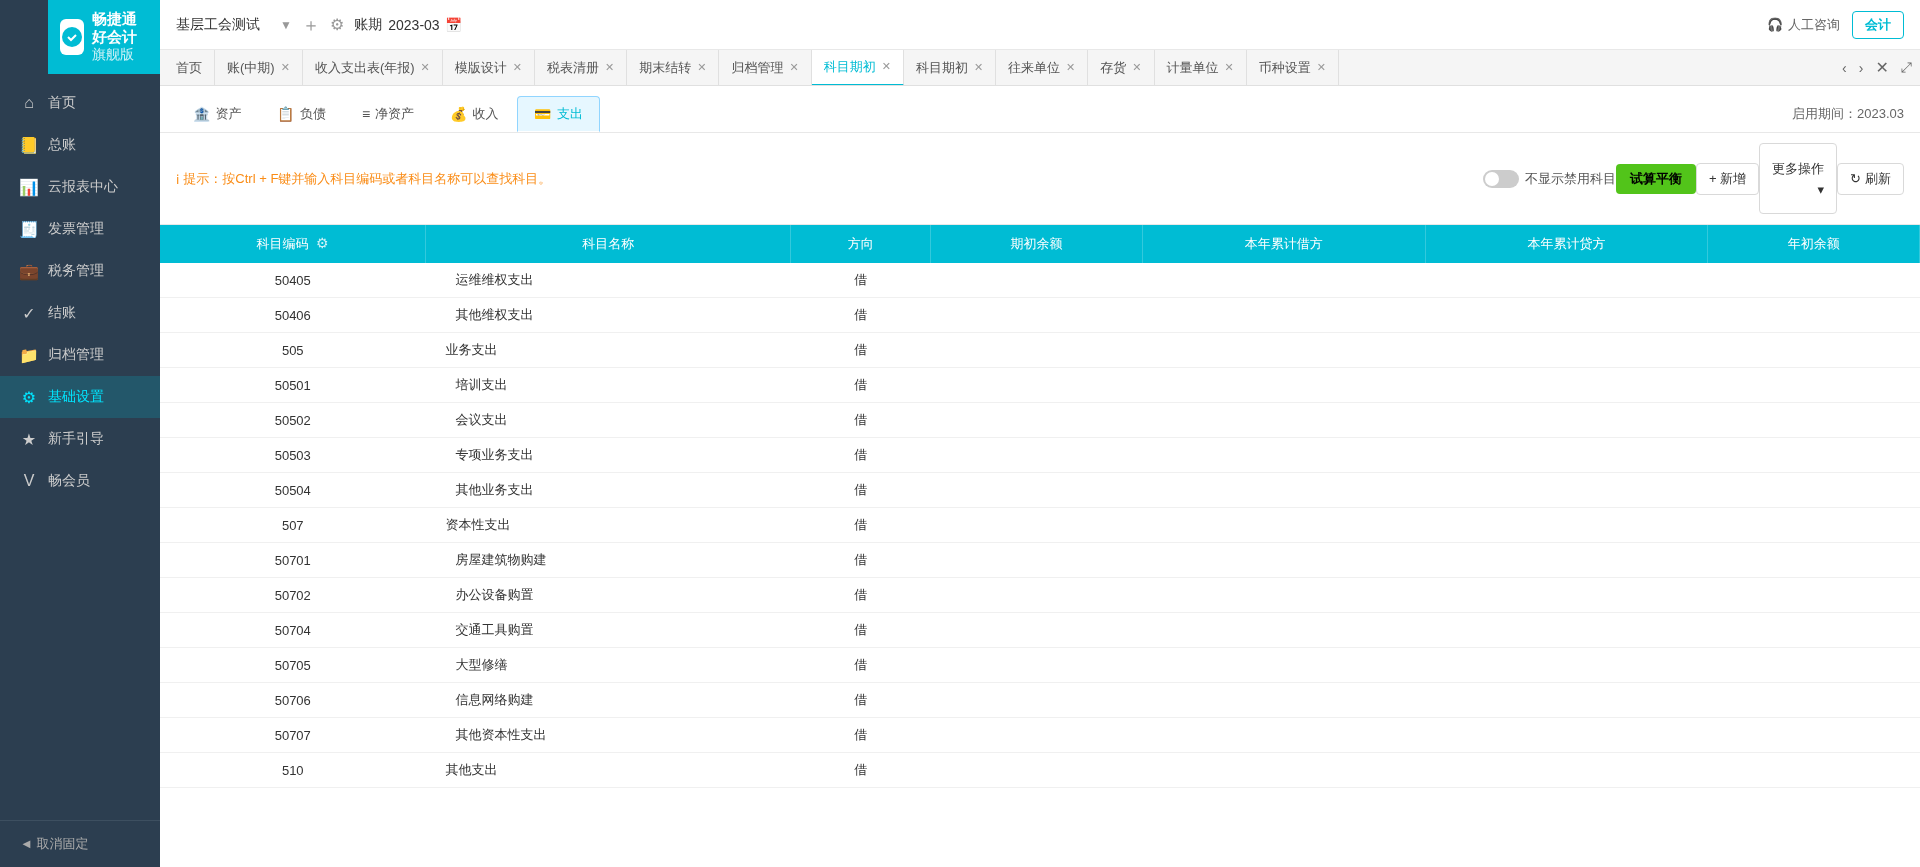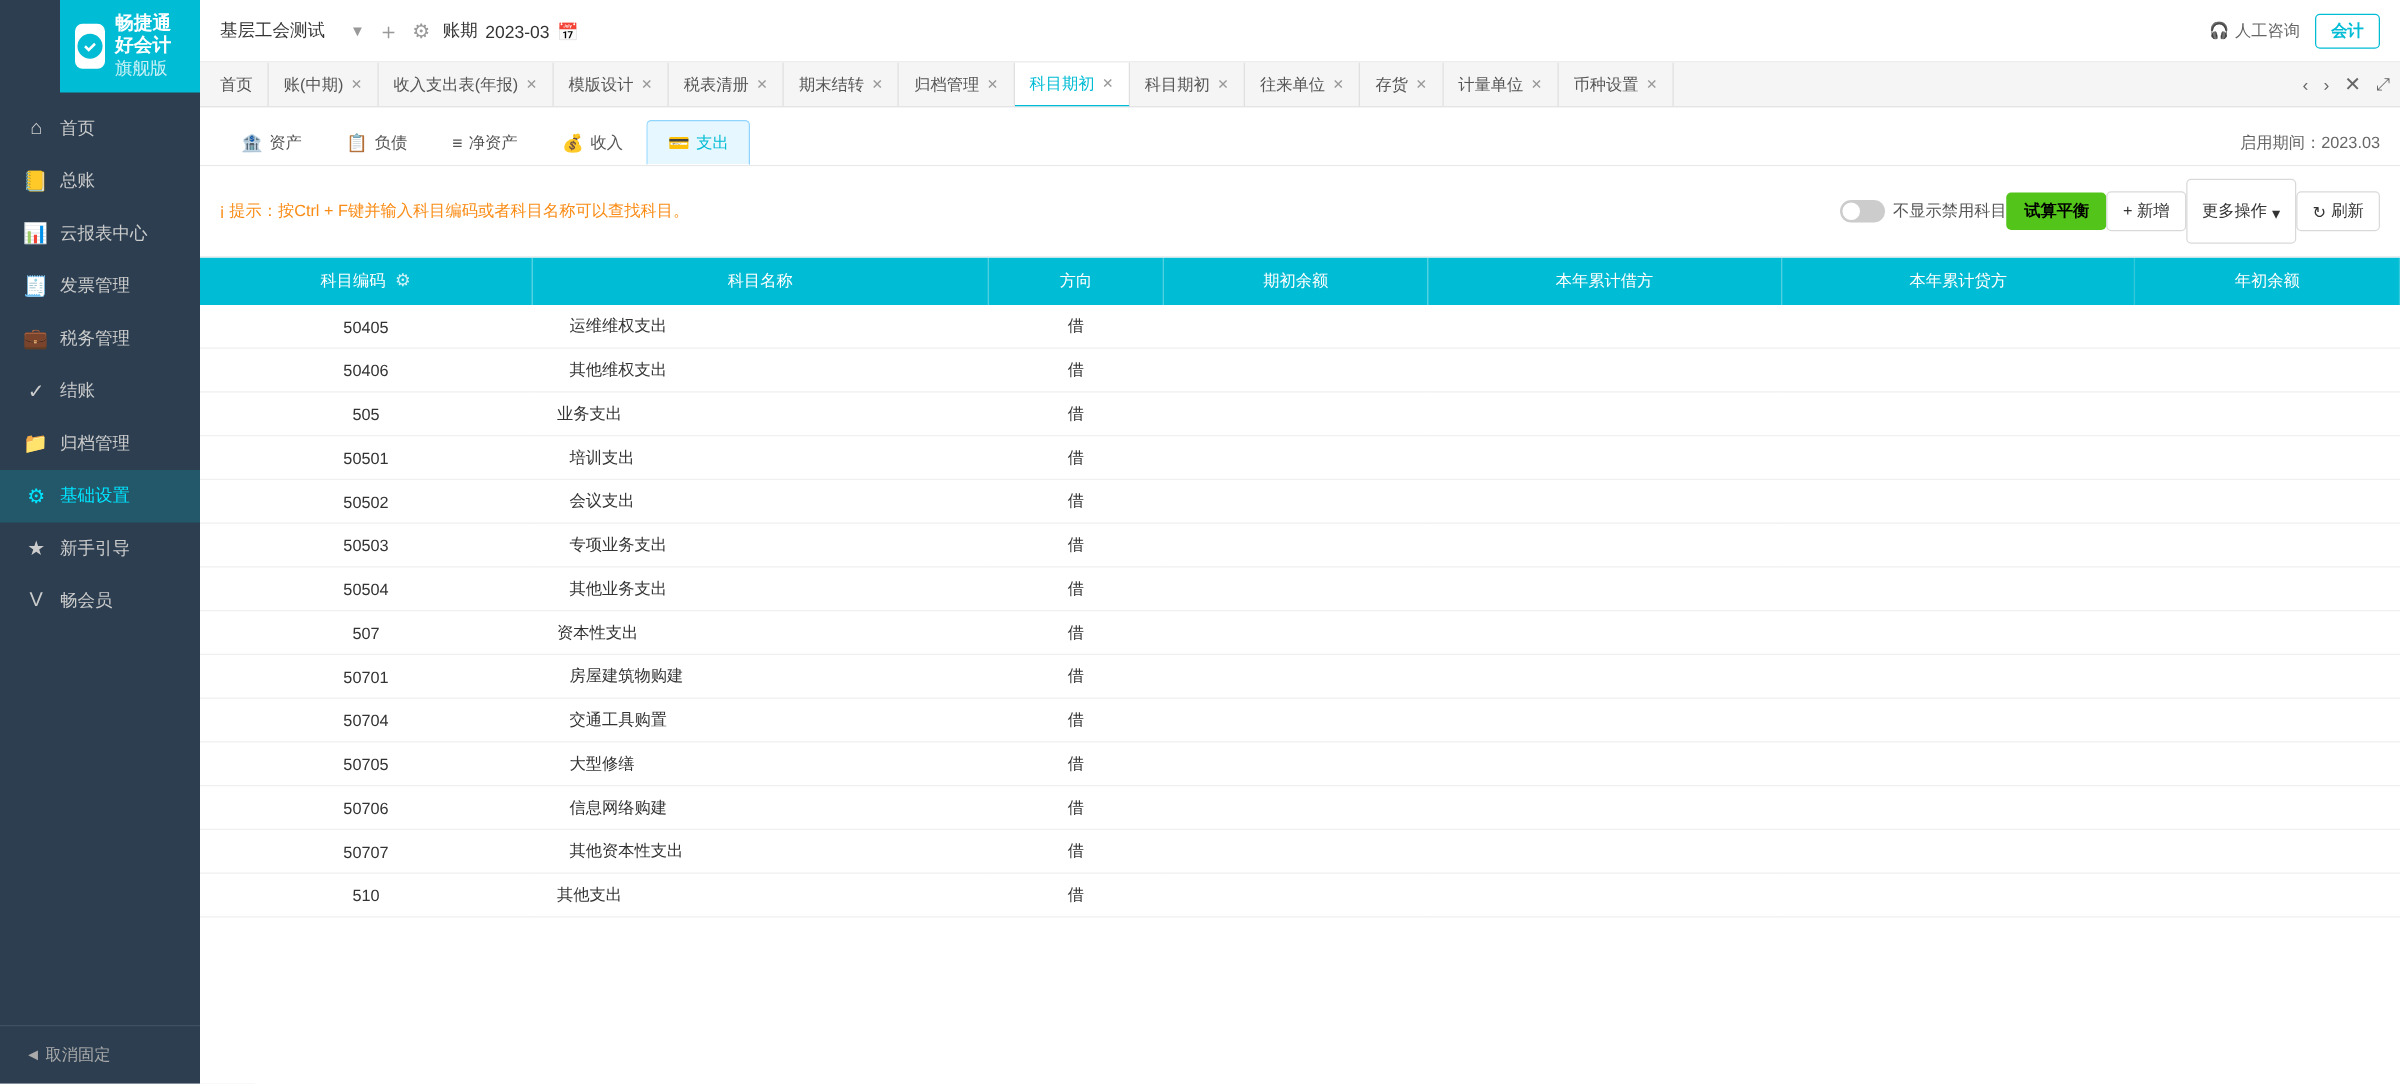--- a/index.html
+++ b/index.html
@@ -60,21 +60,21 @@
     .toolbar { background: #fff; padding: 10px 16px; display: flex; align-items: center; gap: 10px; border-bottom: 1px solid #e8e8e8; }
     .toolbar-tip { color: #fa8c16; font-size: 13px; display: flex; align-items: center; gap: 4px; }
     .toolbar-right { margin-left: auto; display: flex; align-items: center; }
     .toggle-label { font-size: 13px; color: #555; display: flex; align-items: center; gap: 6px; }
     .toggle { width: 36px; height: 18px; background: #ccc; border-radius: 9px; position: relative; cursor: pointer; }
     .toggle-knob { width: 14px; height: 14px; background: #fff; border-radius: 50%; position: absolute; top: 2px; left: 2px; }
 
     
     .btn-balance { background: #52c41a; color: #000000; border: none; padding: 6px 14px; border-radius: 4px; cursor: pointer; font-size: 13px; font-weight: bold; }
     .btn-add { background: #fff; color: #333; border: 1px solid #d9d9d9; padding: 6px 12px; border-radius: 4px; cursor: pointer; font-size: 13px; display: flex; align-items: center; gap: 4px; }
-    .btn-more { background: #fff; color: #333; border: 1px solid #d9d9d9; padding: 16px 12px; border-radius: 4px; cursor: pointer; font-size: 13px; display: flex; align-items: flex-end; gap: 4px; }
+    .btn-more { background: #fff; color: #333; border: 1px solid #d9d9d9; padding: 16px 12px; border-radius: 4px; cursor: pointer; font-size: 13px; display: flex; align-items: flex-end; gap: 4px; flex-direction: column; }
     .btn-refresh { background: #fff; color: #333; border: 1px solid #d9d9d9; padding: 6px 12px; border-radius: 4px; cursor: pointer; font-size: 13px; display: flex; align-items: center; gap: 4px; }
 
     
     .table-container { flex: 1; overflow-y: auto; overflow-x: hidden; background: #fff; margin: 0; }
     table { width: 100%; border-collapse: collapse; }
     thead tr { background: #00bcd4; color: #fff; }
     thead th { padding: 10px 12px; font-size: 13px; font-weight: normal; text-align: center; border-right: 1px solid rgba(255,255,255,0.2); white-space: nowrap; }
     tbody tr { border-bottom: 1px solid #f0f0f0; }
     tbody td { padding: 8px 12px; font-size: 13px; color: #333; text-align: center; }
     tbody td:nth-child(1) { text-align: center; }
@@ -380,20 +380,29 @@
             <tr>
     <td>50701</td>
     <td class="indent-1">房屋建筑物购建</td>
     <td>借</td>
     <td></td>
     <td></td>
     <td></td>
     <td></td>
   </tr>
             <tr>
+    <td>50702</td>
+    <td class="indent-1">办公设备购置</td>
+    <td>借</td>
+    <td></td>
+    <td></td>
+    <td></td>
+    <td></td>
+  </tr>
+            <tr>
     <td>50704</td>
     <td class="indent-1">交通工具购置</td>
     <td>借</td>
     <td></td>
     <td></td>
     <td></td>
     <td></td>
   </tr>
             <tr>
     <td>50705</td>

